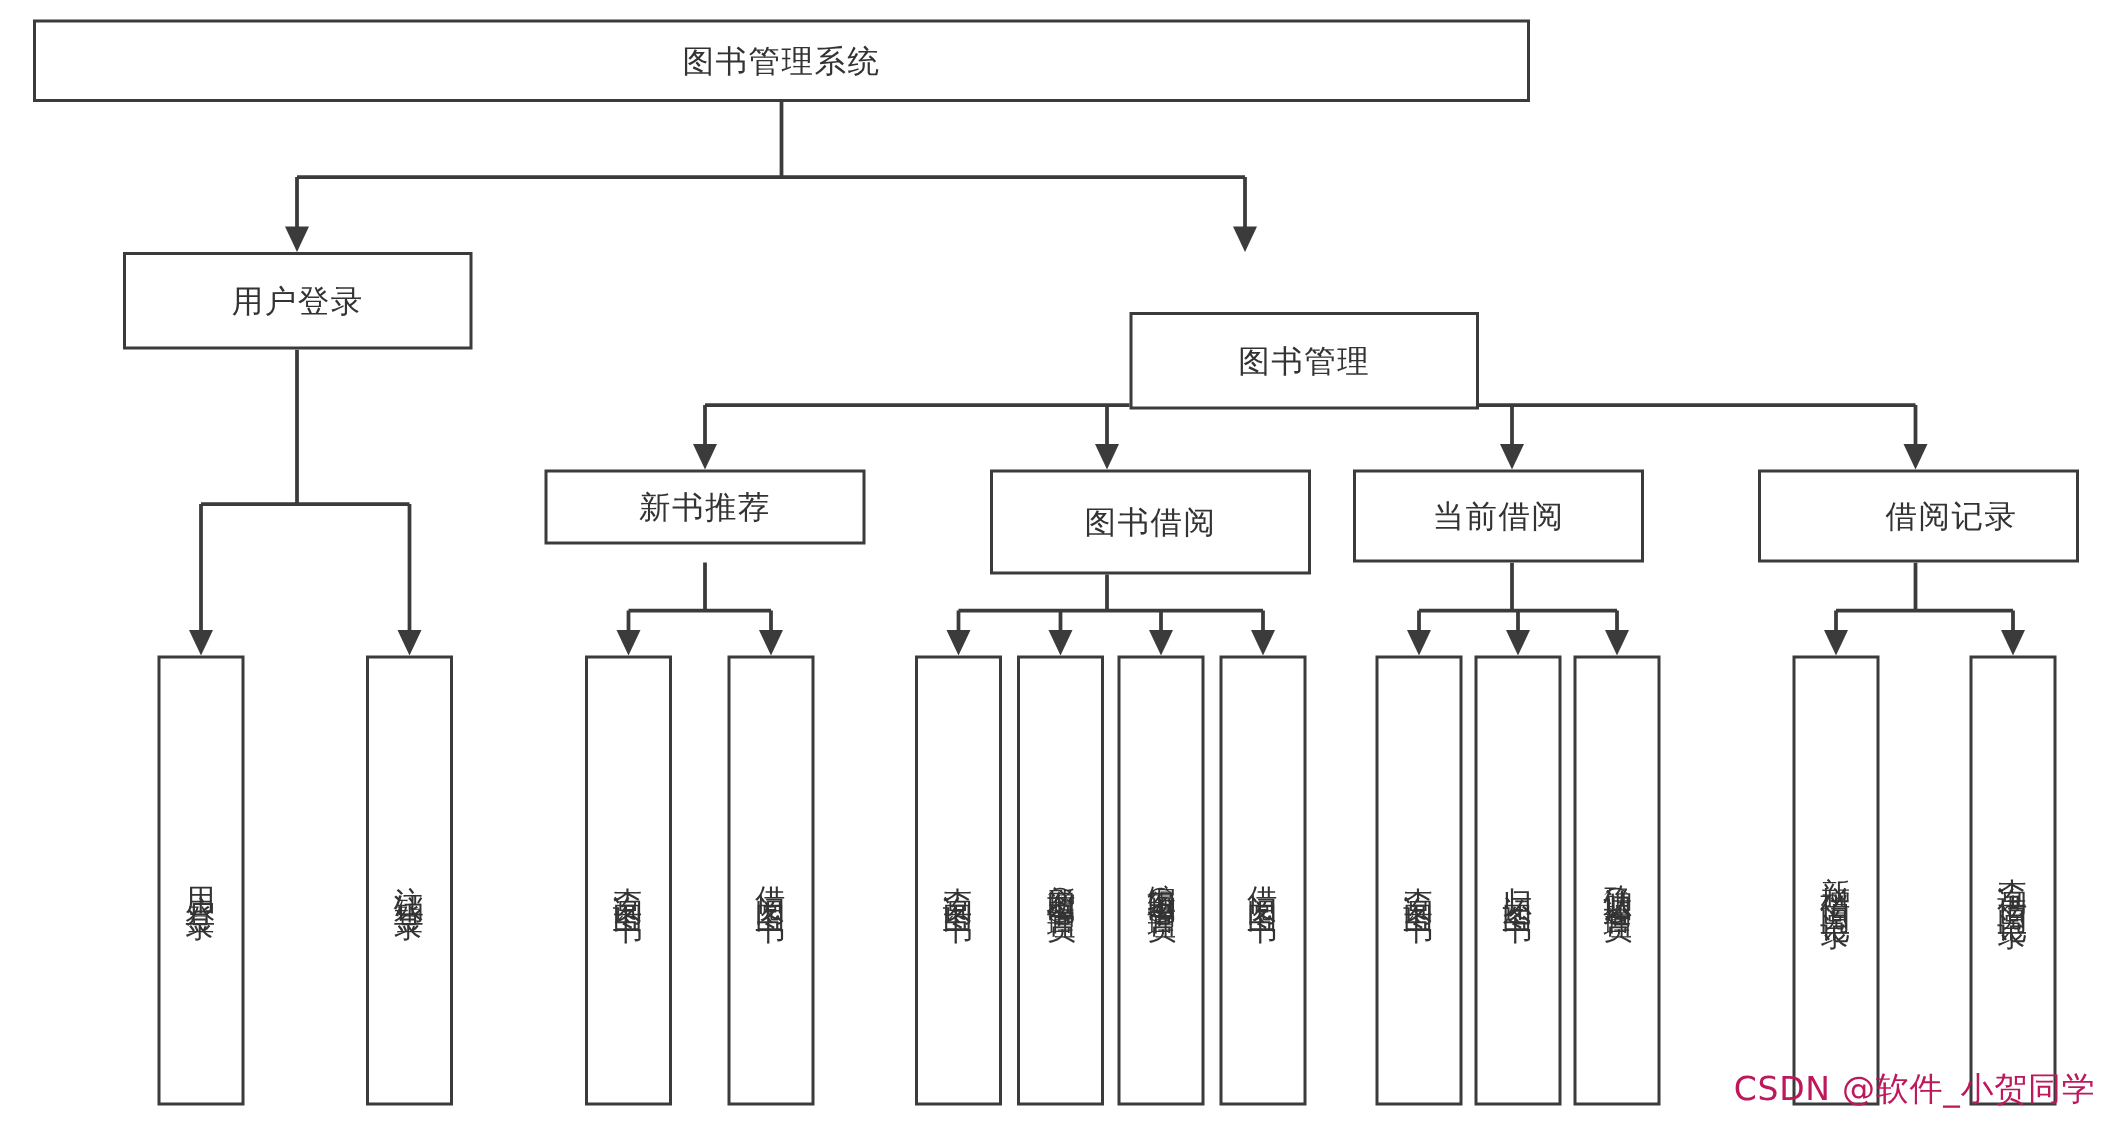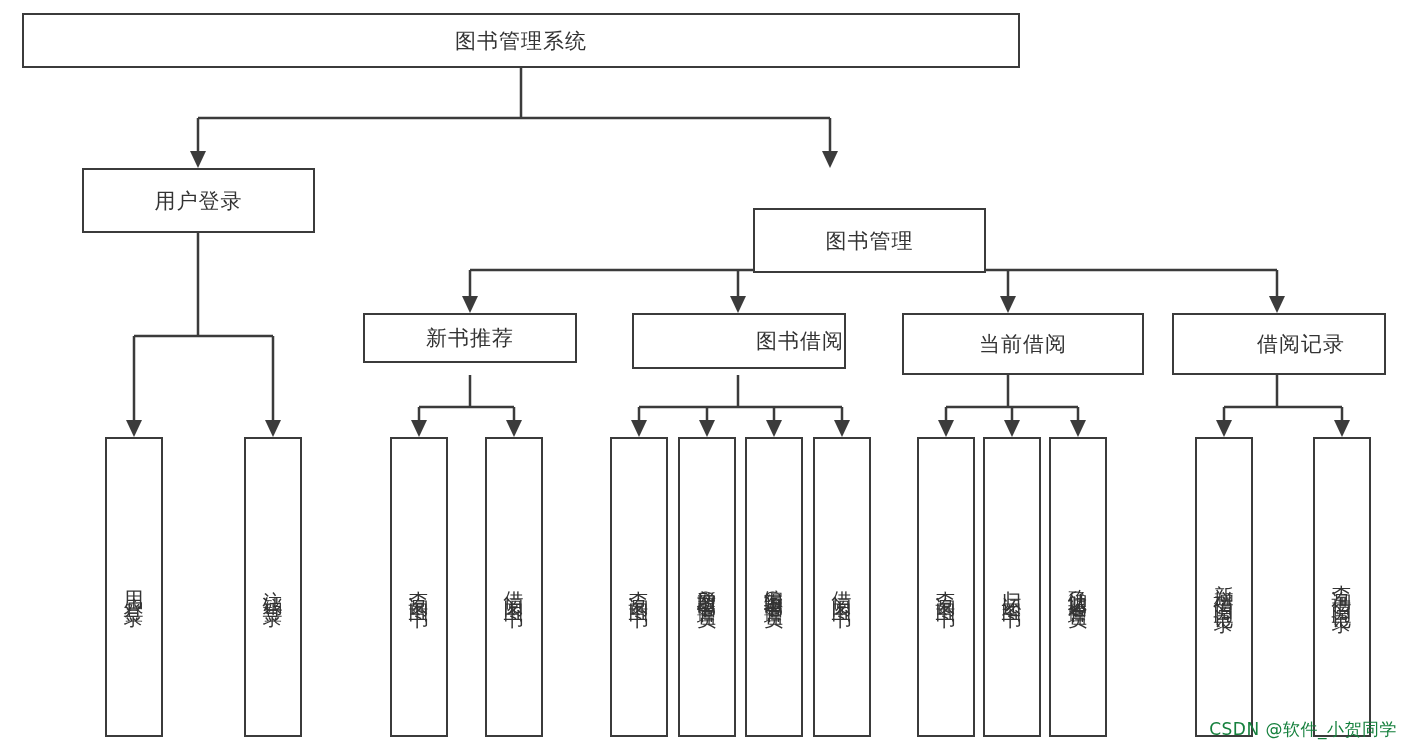--- a/index.html
+++ b/index.html
@@ -38,22 +38,22 @@
     text-orientation: mixed;
     font-size: 20px;
     letter-spacing: 6px;
     line-height: 1;
   }
   .box.v.dense span { letter-spacing: 3px; font-size: 19px; }
   .watermark {
     position: absolute;
     right: 8px;
     bottom: 6px;
-    font-size: 17px;
-    color: #15803d;
+    font-size: 22px;
+    color: #be185d;
     letter-spacing: 0.5px;
     white-space: nowrap;
   }
 </style>
 </head>
 <body>
 
 <div class="canvas">
 
   <svg class="edges" viewBox="0 0 1405 747">
@@ -106,24 +106,24 @@
   <div class="box h" style="left:82px; top:168px; width:233px; height:65px;">
     <span>用户登录</span>
   </div>
   <div class="box h" style="left:753px; top:168px; width:233px; height:65px;margin-top:40px;">
     <span>图书管理</span>
   </div>
 
   <div class="box h" style="left:363px; top:313px; width:214px; height:50px;">
     <span>新书推荐</span>
   </div>
-  <div class="box h" style="left:632px; top:313px; width:214px; height:56px;justify-content:flex-end;">
+  <div class="box h" style="left:660px; top:313px; width:214px; height:70px;">
     <span>图书借阅</span>
   </div>
-  <div class="box h" style="left:902px; top:313px; width:242px; height:62px;text-align:right;">
+  <div class="box h" style="left:902px; top:313px; width:194px; height:62px;text-align:right;">
     <span>当前借阅</span>
   </div>
   <div class="box h" style="left:1172px; top:313px; width:214px; height:62px;padding-left:44px;">
     <span>借阅记录</span>
   </div>
 
   <div class="box v" style="left:105px; top:437px; width:58px; height:300px;">
     <span>用户登录</span>
   </div>
   <div class="box v" style="left:244px; top:437px; width:58px; height:300px;">

